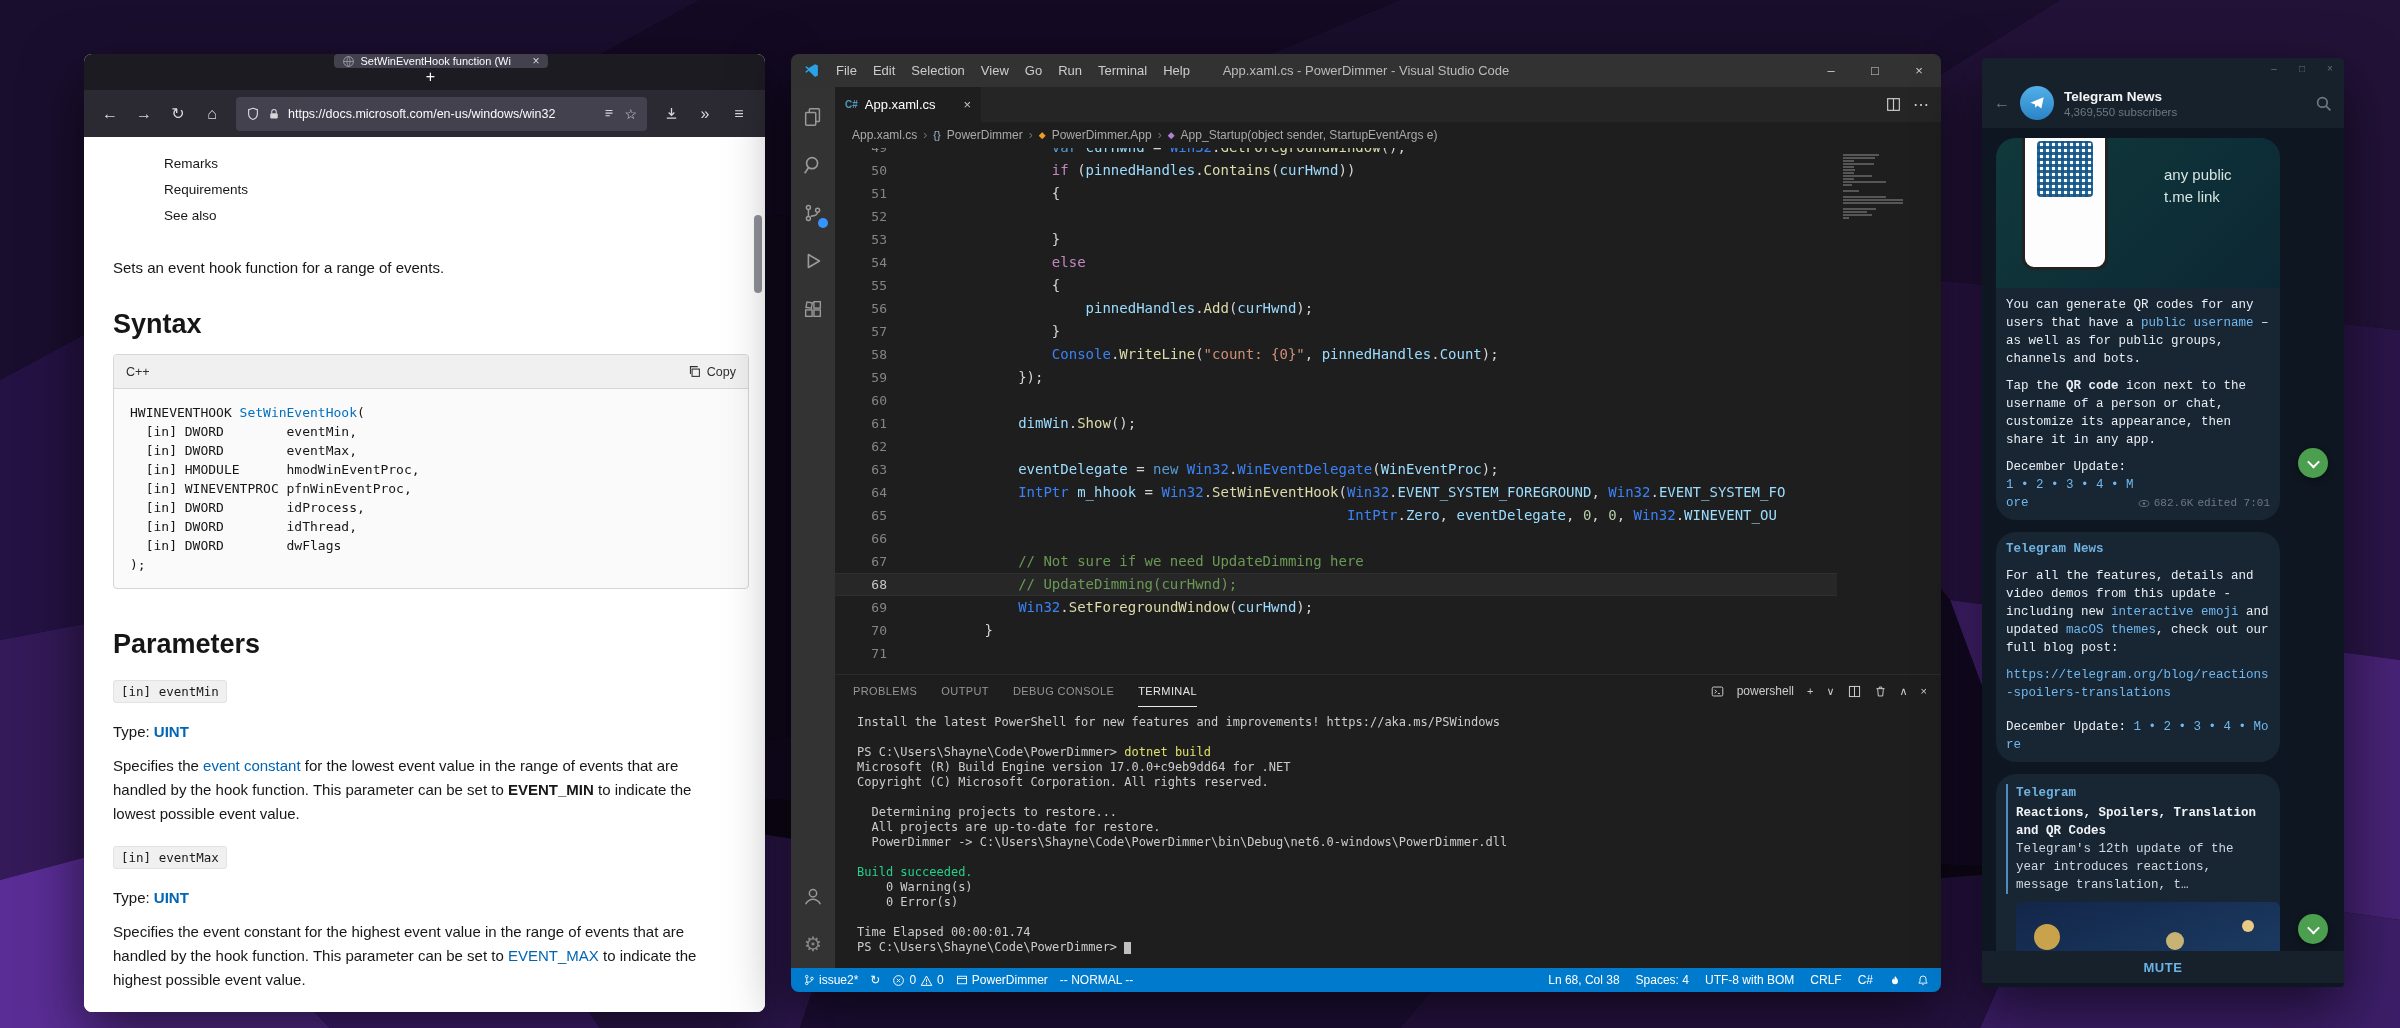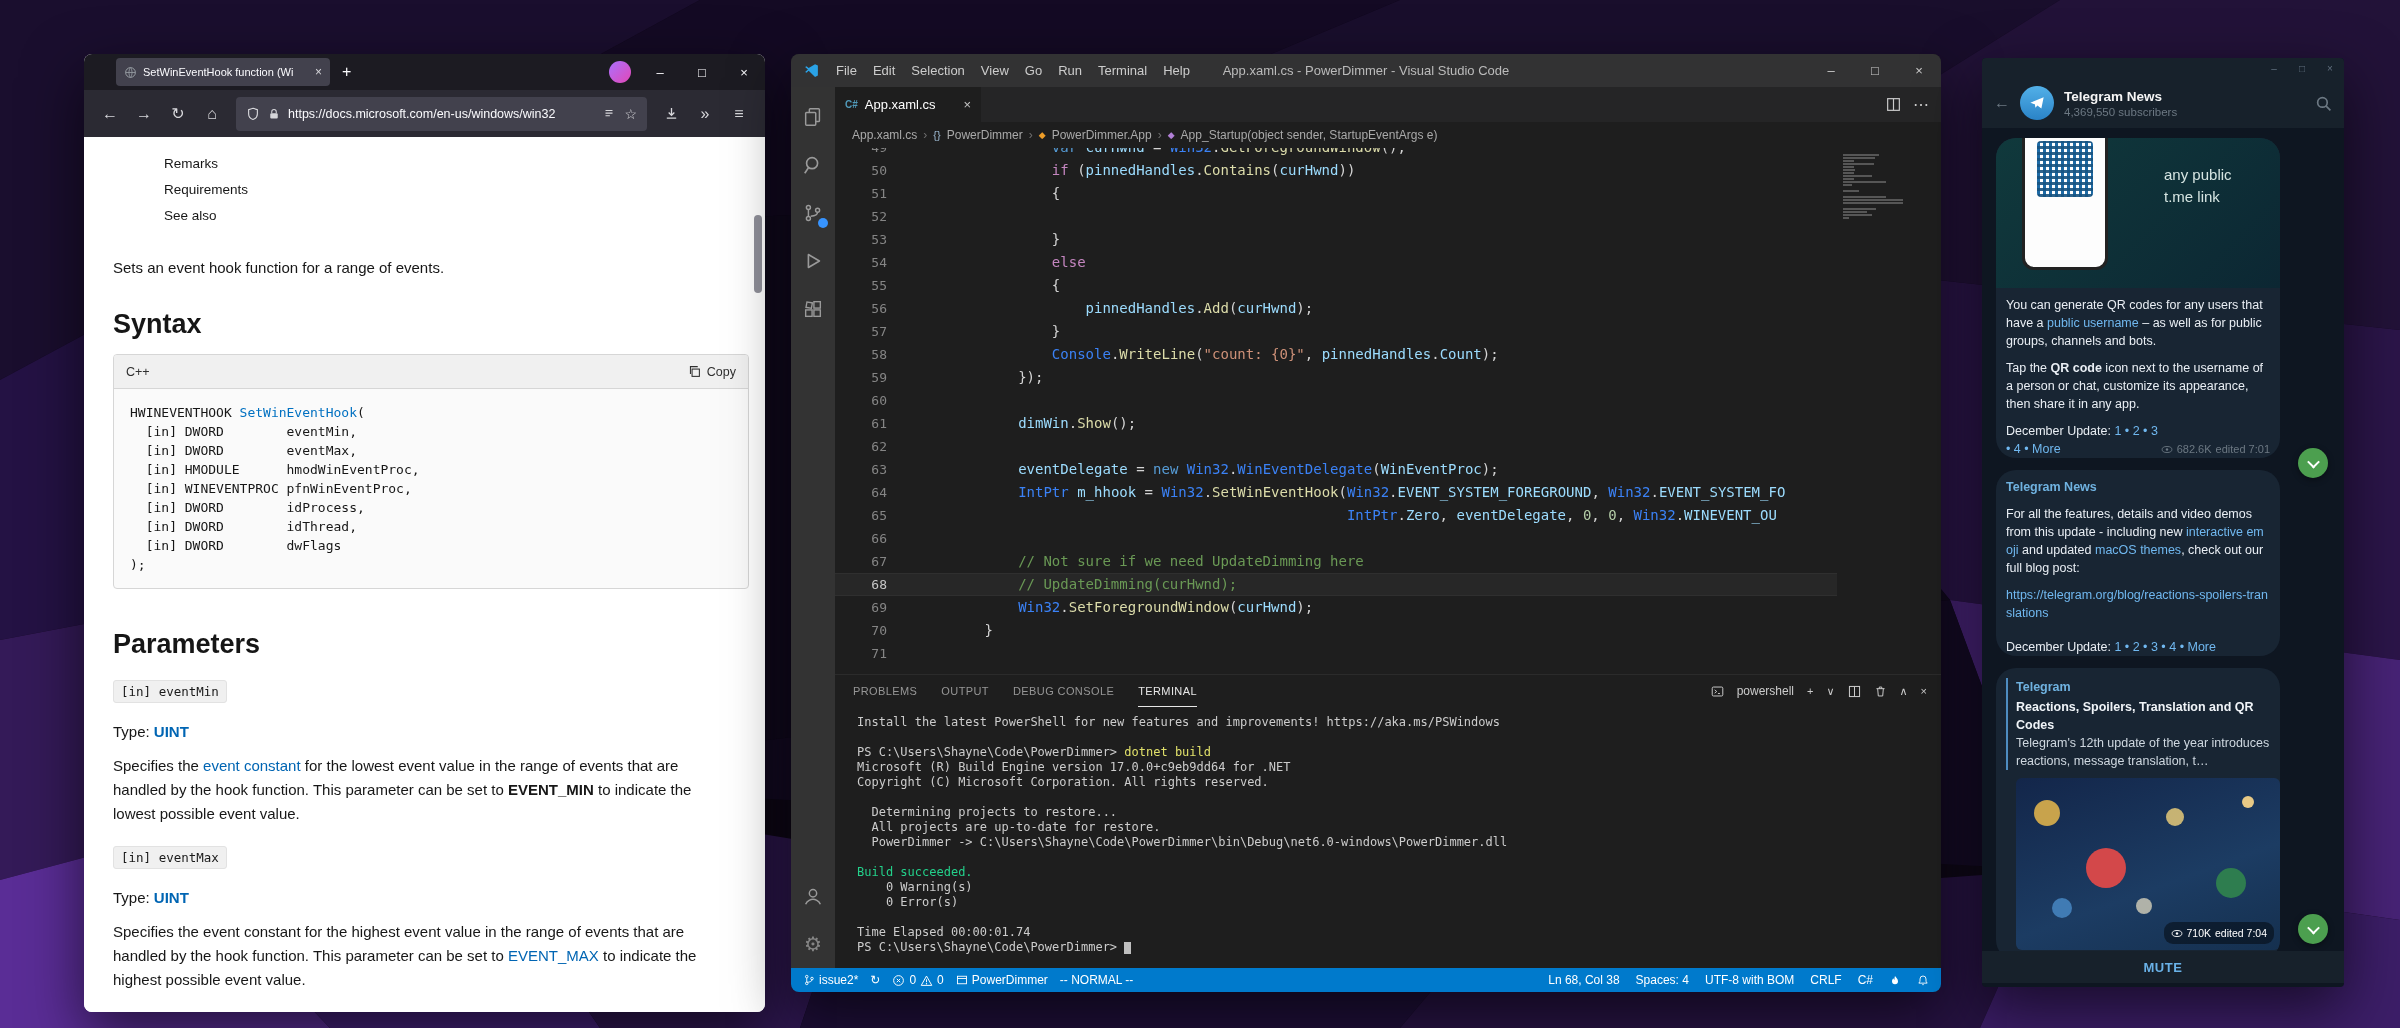--- a/index.html
+++ b/index.html
@@ -4,21 +4,21 @@
 <style>
   * { margin:0; padding:0; box-sizing:border-box; }
   html,body { width:2400px; height:1028px; overflow:hidden; background:#0f0818;
               font-family:"Liberation Sans", sans-serif; }
   .desktop { position:relative; width:2400px; height:1028px; }
   .wallpaper { position:absolute; inset:0; }
   .window { position:absolute; border-radius:8px; box-shadow:0 22px 60px rgba(0,0,0,.6); overflow:hidden; }
 
   
   .firefox { left:84px; top:54px; width:681px; height:958px; background:#fff; }
-  .ff-tabbar { height:36px; background:#1c1b22; display:flex; align-items:center; }
+  .ff-tabbar { height:36px; background:#1c1b22; display:flex; align-items:center;flex-direction:column; }
   .ff-tab { margin-left:32px; width:214px; height:28px; background:#42414d; border-radius:4px;
             display:flex; align-items:center; padding:0 8px; gap:6px; color:#fbfbfe; font-size:11px; }
   .ff-tab-title { flex:1; white-space:nowrap; overflow:hidden; }
   .ff-tab-close { font-size:12px; color:#d7d7db; }
   .ff-newtab { color:#fbfbfe; font-size:16px; margin-left:12px; }
   .ff-avatar { width:22px; height:22px; border-radius:50%; margin-left:auto;
                background:linear-gradient(135deg,#ab71ff,#e247b6); }
   .winctl { display:flex; margin-left:8px; }
   .winctl span { width:42px; height:36px; display:flex; align-items:center; justify-content:center;
                  color:#fbfbfe; font-size:13px; }
@@ -121,21 +121,21 @@
   .tg-header { height:50px; background:#17212b; display:flex; align-items:center; padding:0 12px; gap:10px; }
   .tg-back { color:#6c7883; font-size:16px; }
   .tg-avatar { width:34px; height:34px; border-radius:50%; flex:none;
                background:linear-gradient(180deg,#52b0e8,#2a83c7); display:flex; align-items:center; justify-content:center; }
   .tg-names { flex:1; min-width:0; }
   .tg-title { color:#f5f5f5; font-size:13.5px; font-weight:700; }
   .tg-subs { color:#6c7883; font-size:11.5px; margin-top:2px; }
   .tg-messages { position:relative; height:827px; overflow:hidden; padding:10px 0 0 14px; }
   .tg-bubble { width:284px; background:#182533; border-radius:20px; color:#e9eef4; font-size:12.5px;
                line-height:18px; margin-bottom:12px; overflow:hidden; }
-  .tg-bubble .pad { padding:8px 10px 0 10px; }
+  .tg-bubble .pad { padding:8px 10px 8px 10px;font-family:Liberation Mono, monospace; }
   .tg-bubble p { margin-top:9px; }
   .tg-bubble p:first-child { margin-top:0; }
   .tg-link { color:#70b8f0; text-decoration:none; word-break:break-all; }
   .tg-sender { color:#6fb2e0; font-weight:700; }
   .upd { display:flex; align-items:flex-end; }
   .tg-meta { color:#6c7883; font-size:11px; display:flex; align-items:center; gap:4px; margin-left:auto; white-space:nowrap; }
   .tg-img1 { position:relative; width:284px; height:150px; background:linear-gradient(135deg,#10393c,#0c2733); }
   .phone { position:absolute; left:26px; top:-26px; width:86px; height:158px; background:#fdfdfd; border-radius:12px;
            border:3px solid #222; }
   .qr { position:absolute; left:12px; top:26px; width:56px; height:56px; background:

